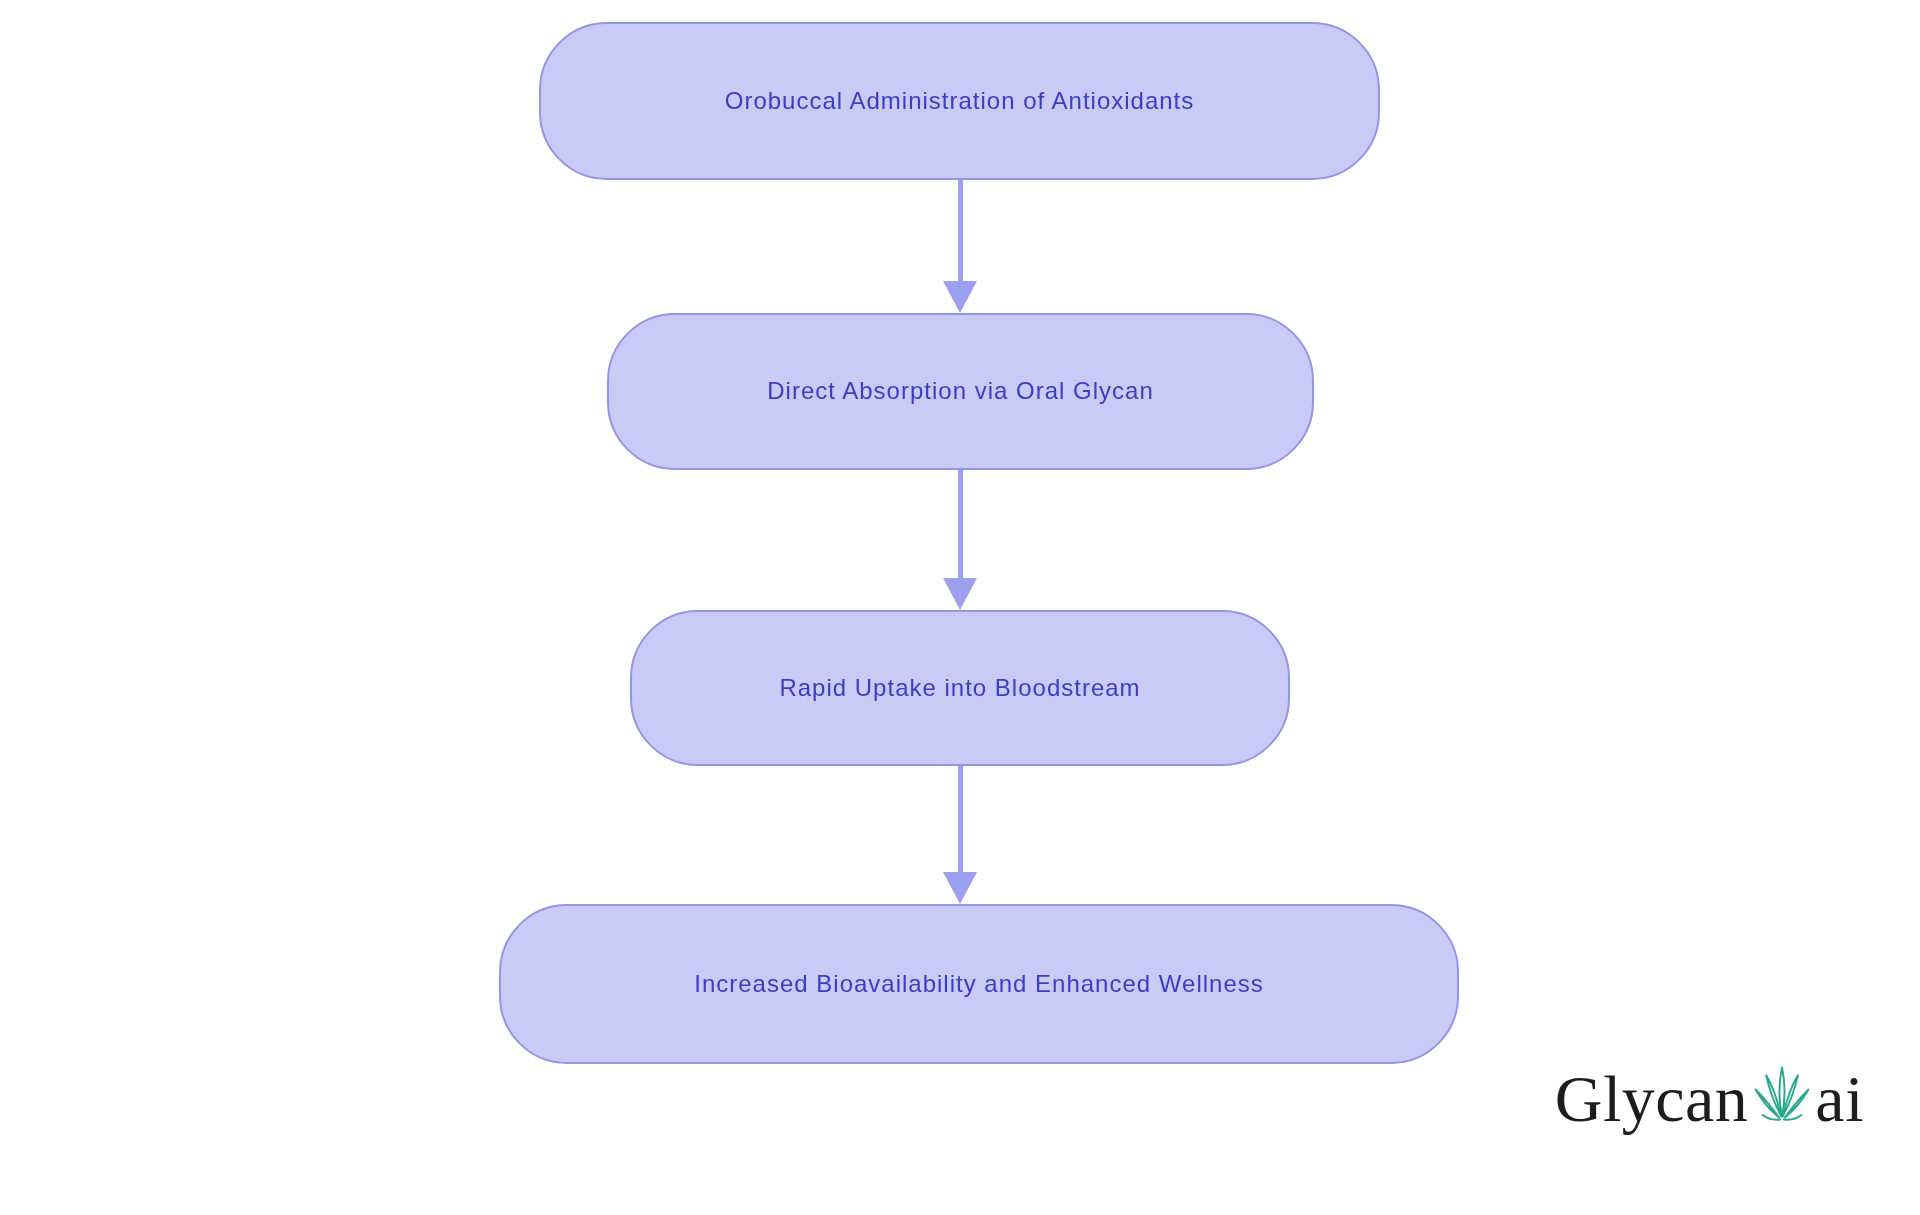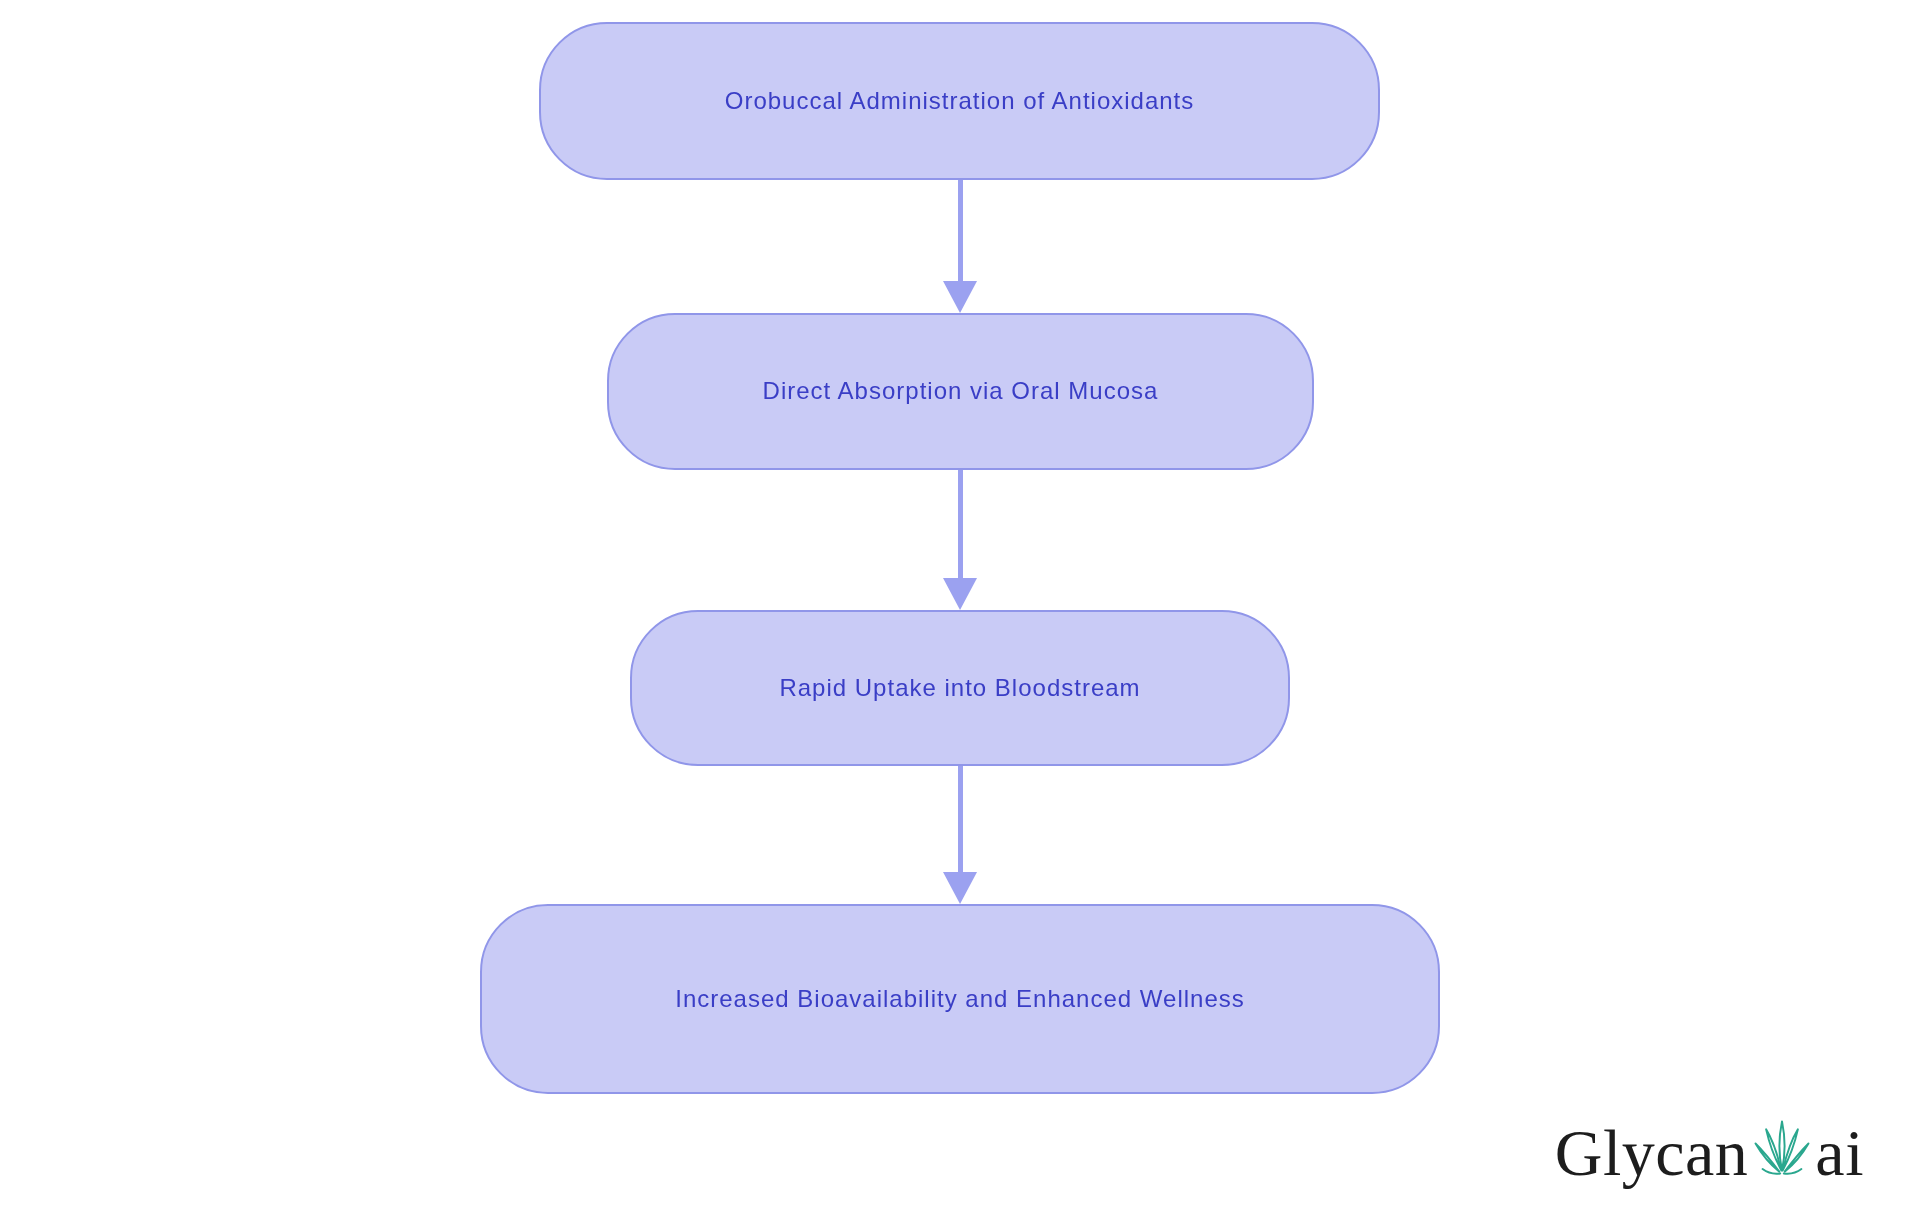--- a/index.html
+++ b/index.html
@@ -28,21 +28,21 @@
   .node-label {
     color: var(--node-text, #3a3ec6);
     font-size: 24px;
     letter-spacing: 1px;
     line-height: 1.2;
     white-space: nowrap;
   }
   .node1 { left: 539px; top: 22px;  width: 841px; height: 158px; }
   .node2 { left: 607px; top: 313px; width: 707px; height: 157px; }
   .node3 { left: 630px; top: 610px; width: 660px; height: 156px; }
-  .node4 { left: 480px; top: 904px; width: 960px; height: 190px; justify-content: center; }
+  .node4 { left: 499px; top: 904px; width: 960px; height: 160px; justify-content: center; }
 
   .arrow {
     position: absolute;
     left: 943px;            
     width: 34px;
     display: flex;
     flex-direction: column;
     align-items: center;
   }
   .arrow .stem {
@@ -56,21 +56,21 @@
     border-left: 17px solid transparent;
     border-right: 17px solid transparent;
     border-top: 32px solid var(--arrow, #9ba1f0);
   }
   .arrow1 { top: 180px; height: 133px; }
   .arrow2 { top: 470px; height: 140px; }
   .arrow3 { top: 766px; height: 138px; }
 
   .logo {
     position: absolute;
-    top: 1118px;
+    top: 1064px;
     right: 56px;
     display: flex;
     align-items: flex-end;
     color: var(--logo-text, #1d1d1d);
     font-family: "Liberation Serif", serif;
     font-size: 66px;
     line-height: 1;
   }
   .logo-word { letter-spacing: 0.5px; }
   .logo-icon-wrap {
@@ -89,21 +89,21 @@
   <div class="node node1">
     <span class="node-label">Orobuccal Administration of Antioxidants</span>
   </div>
 
   <div class="arrow arrow1">
     <div class="stem"></div>
     <div class="head"></div>
   </div>
 
   <div class="node node2">
-    <span class="node-label">Direct Absorption via Oral Mucosa</span>
+    <span class="node-label">Direct Absorption via Oral Glycan</span>
   </div>
 
   <div class="arrow arrow2">
     <div class="stem"></div>
     <div class="head"></div>
   </div>
 
   <div class="node node3">
     <span class="node-label">Rapid Uptake into Bloodstream</span>
   </div>

